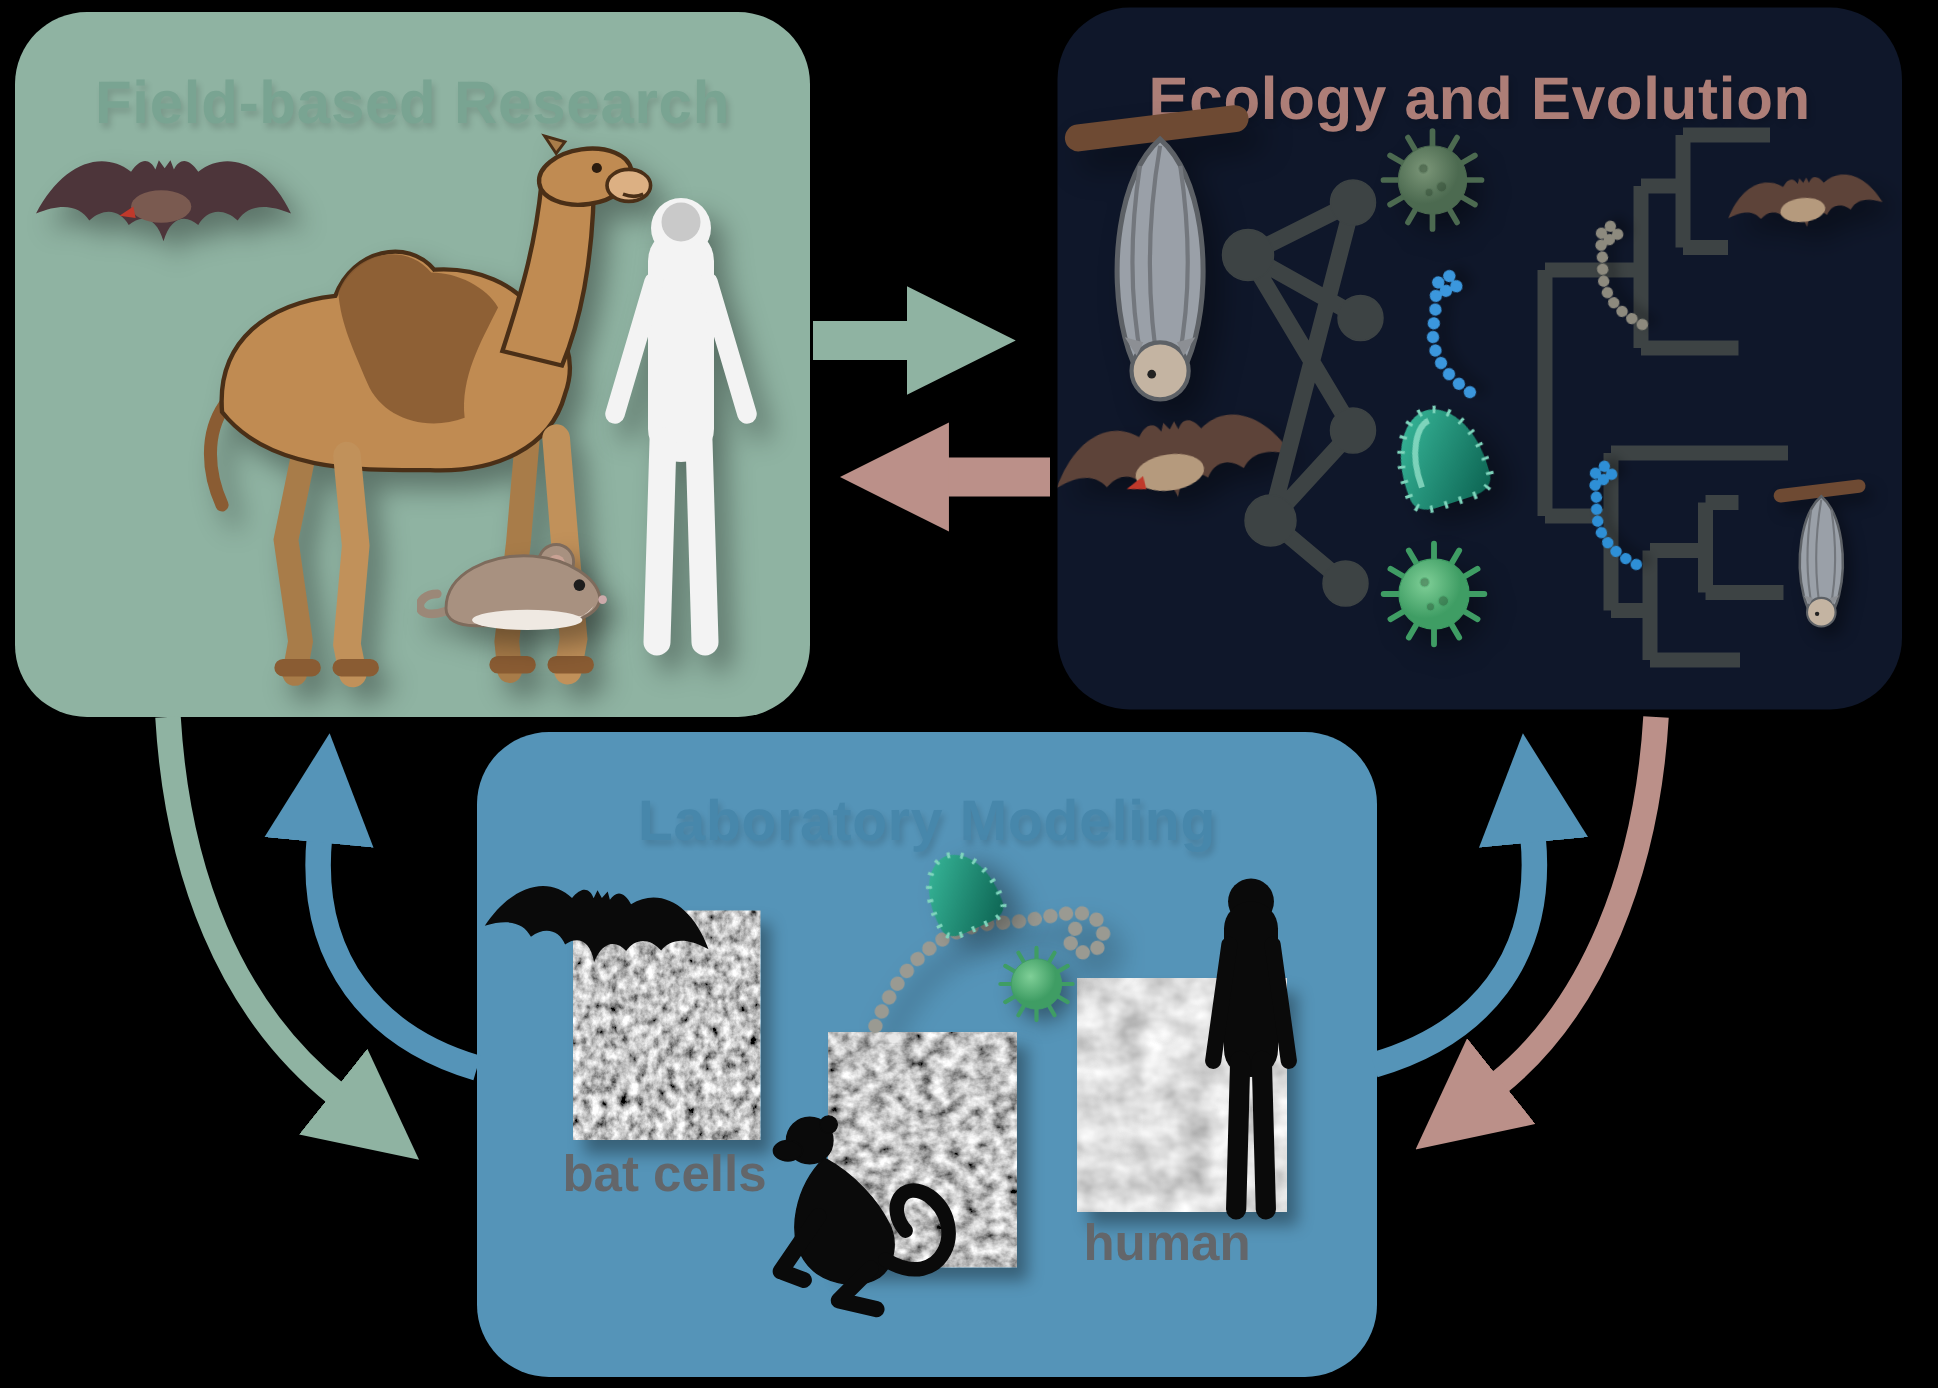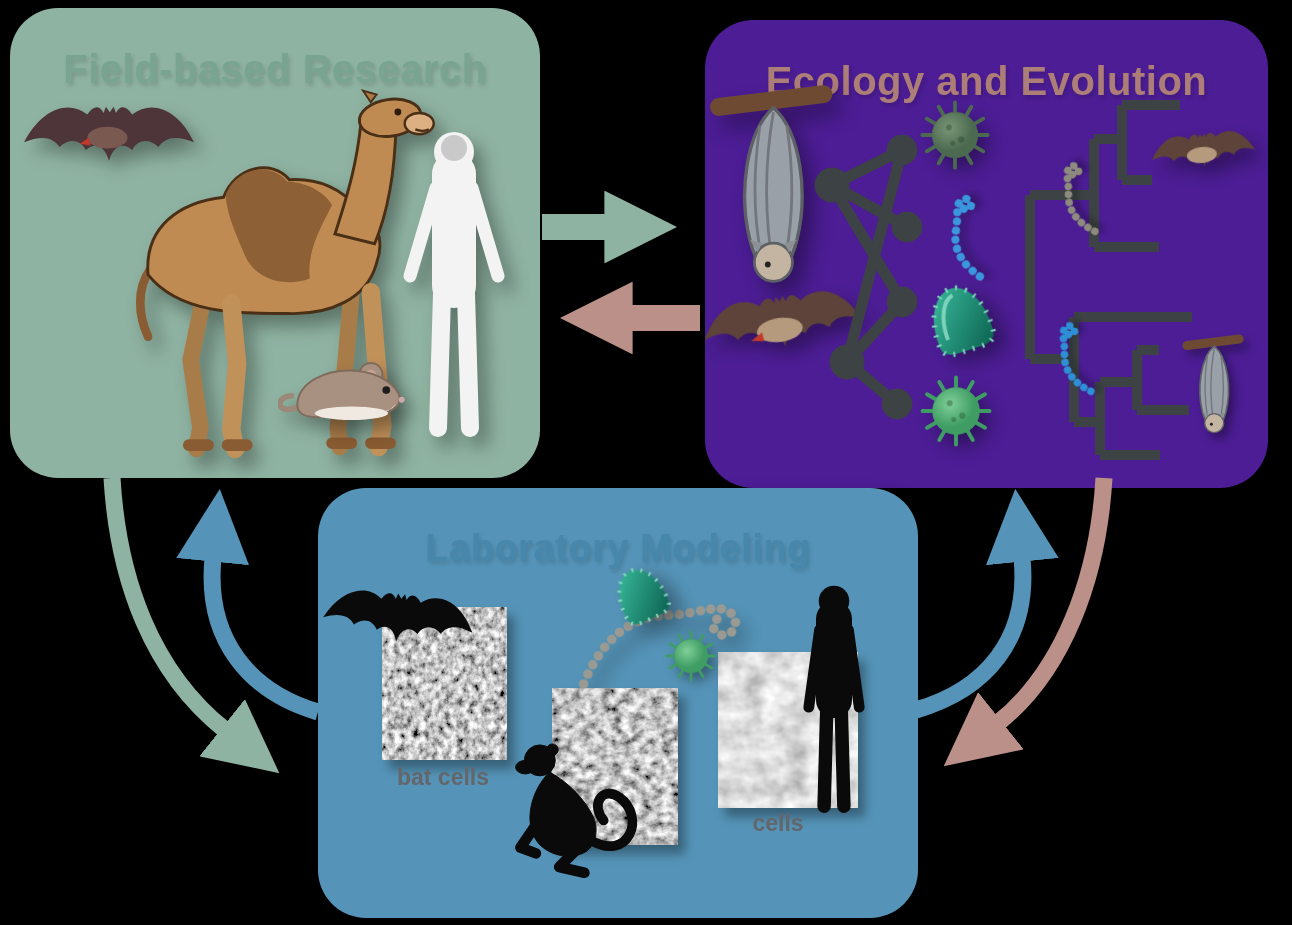--- a/index.html
+++ b/index.html
@@ -1,31 +1,31 @@
 <!DOCTYPE html>
 <html><head>
 <meta charset="utf-8">
 <style>
   html,body{margin:0;padding:0;background:#000;}
   #stage{position:relative;width:1292px;height:925px;background:#000;overflow:hidden;
          font-family:"Liberation Sans", sans-serif;}
   .panel{position:absolute;border-radius:48px;}
   .panel--field{left:10px;top:8px;width:530px;height:470px;background:#8FB3A2;box-shadow:10px 12px 18px rgba(0,0,0,.5);}
-  .panel--ecology{left:705px;top:20px;width:563px;height:468px;background:#4c1d95;box-shadow:10px 12px 18px rgba(0,0,0,.5);}
+  .panel--ecology{left:705px;top:5px;width:563px;height:468px;background:#0f172a;box-shadow:10px 12px 18px rgba(0,0,0,.5);}
   .panel--lab{left:318px;top:488px;width:600px;height:430px;background:#5594B8;box-shadow:10px 12px 18px rgba(0,0,0,.5);}
   .panel-title{position:absolute;top:16px;left:0;width:100%;text-align:center;
                font-weight:bold;font-size:40px;letter-spacing:.5px;
                text-shadow:2px 3px 4px rgba(0,0,0,.15);margin-top:23px;}
   .panel--field .panel-title{color:#79a492;}
   .panel--ecology .panel-title{color:#ad7e77;}
   .panel--lab .panel-title{color:#4787ab;font-size:38px;}
   .abs{position:absolute;}
   .shadowed{filter:drop-shadow(9px 11px 9px rgba(0,0,0,.35));}
   .micrograph{position:absolute;box-shadow:7px 9px 10px rgba(0,0,0,.35);}
-  .cell-label{position:absolute;color:#63666a;font-weight:bold;font-size:23px;text-align:center;white-space:nowrap;}
+  .cell-label{position:absolute;color:#63666a;font-weight:bold;font-size:34px;text-align:center;white-space:nowrap;}
   #arrow-layer{position:absolute;left:0;top:0;pointer-events:none;}
 </style>
 </head>
 <body>
 
 <div id="stage">
 
   <div class="panel panel--field">
     <div class="panel-title">Field-based Research</div>
 
@@ -289,21 +289,21 @@
         <g stroke-width="5" stroke-linecap="round">
           <path d="M80,50 L93,50 M76,65 L87.2,71.5 M65,76 L71.5,87.2 M50,80 L50,93 M35,76 L28.5,87.2
                    M24,65 L12.8,71.5 M20,50 L7,50 M24,35 L12.8,28.5 M35,24 L28.5,12.8 M50,20 L50,7
                    M65,24 L71.5,12.8 M76,35 L87.2,28.5"></path>
         </g>
         <circle cx="50" cy="50" r="30"></circle>
       </g>
     </svg>
 
     <div class="cell-label" style="left:40px;top:276px;width:170px">bat cells</div>
-    <div class="cell-label" style="left:390px;top:322px;width:140px">cells</div>
+    <div class="cell-label" style="left:390px;top:322px;width:140px">human</div>
   </div>
 
   <svg id="arrow-layer" width="1292" height="925" viewBox="0 0 1292 925">
     <defs>
       <marker id="hdGreenS" viewBox="0 0 10 10" refX="0.5" refY="5" markerWidth="2.8" markerHeight="2.8" orient="auto">
           <path d="M0,0 L10,5 L0,10 Z" fill="#8FB3A2"></path>
         </marker>
       <marker id="hdPinkS" viewBox="0 0 10 10" refX="0.5" refY="5" markerWidth="2.8" markerHeight="2.8" orient="auto">
           <path d="M0,0 L10,5 L0,10 Z" fill="#BB9089"></path>
         </marker>

